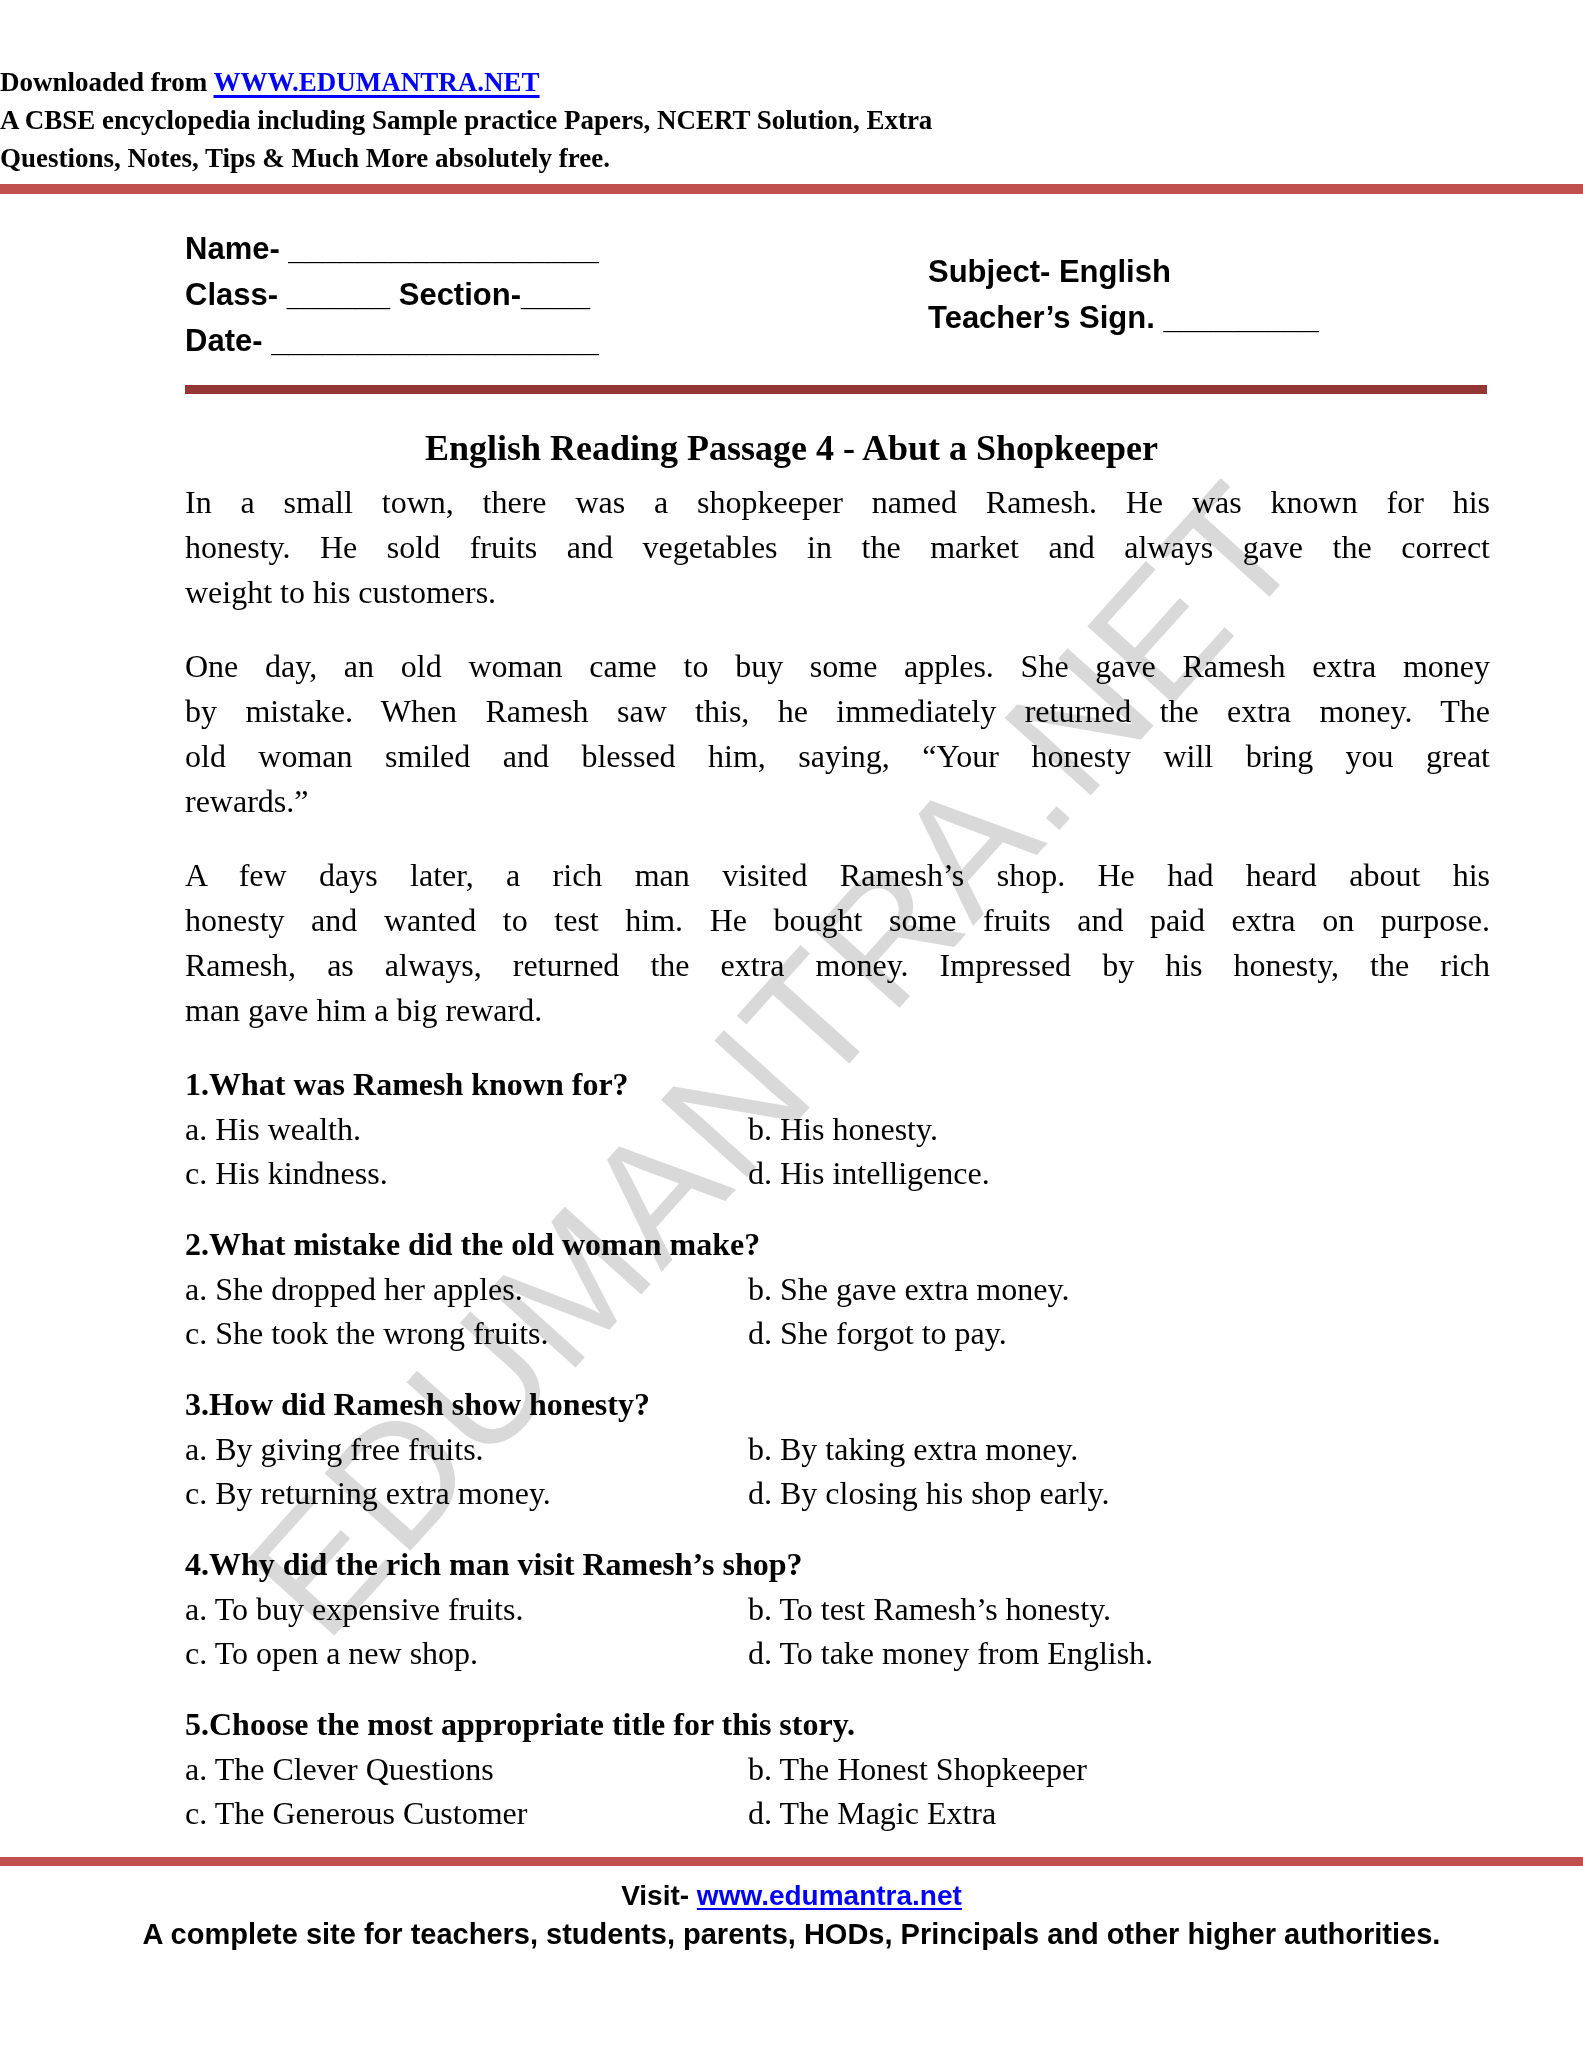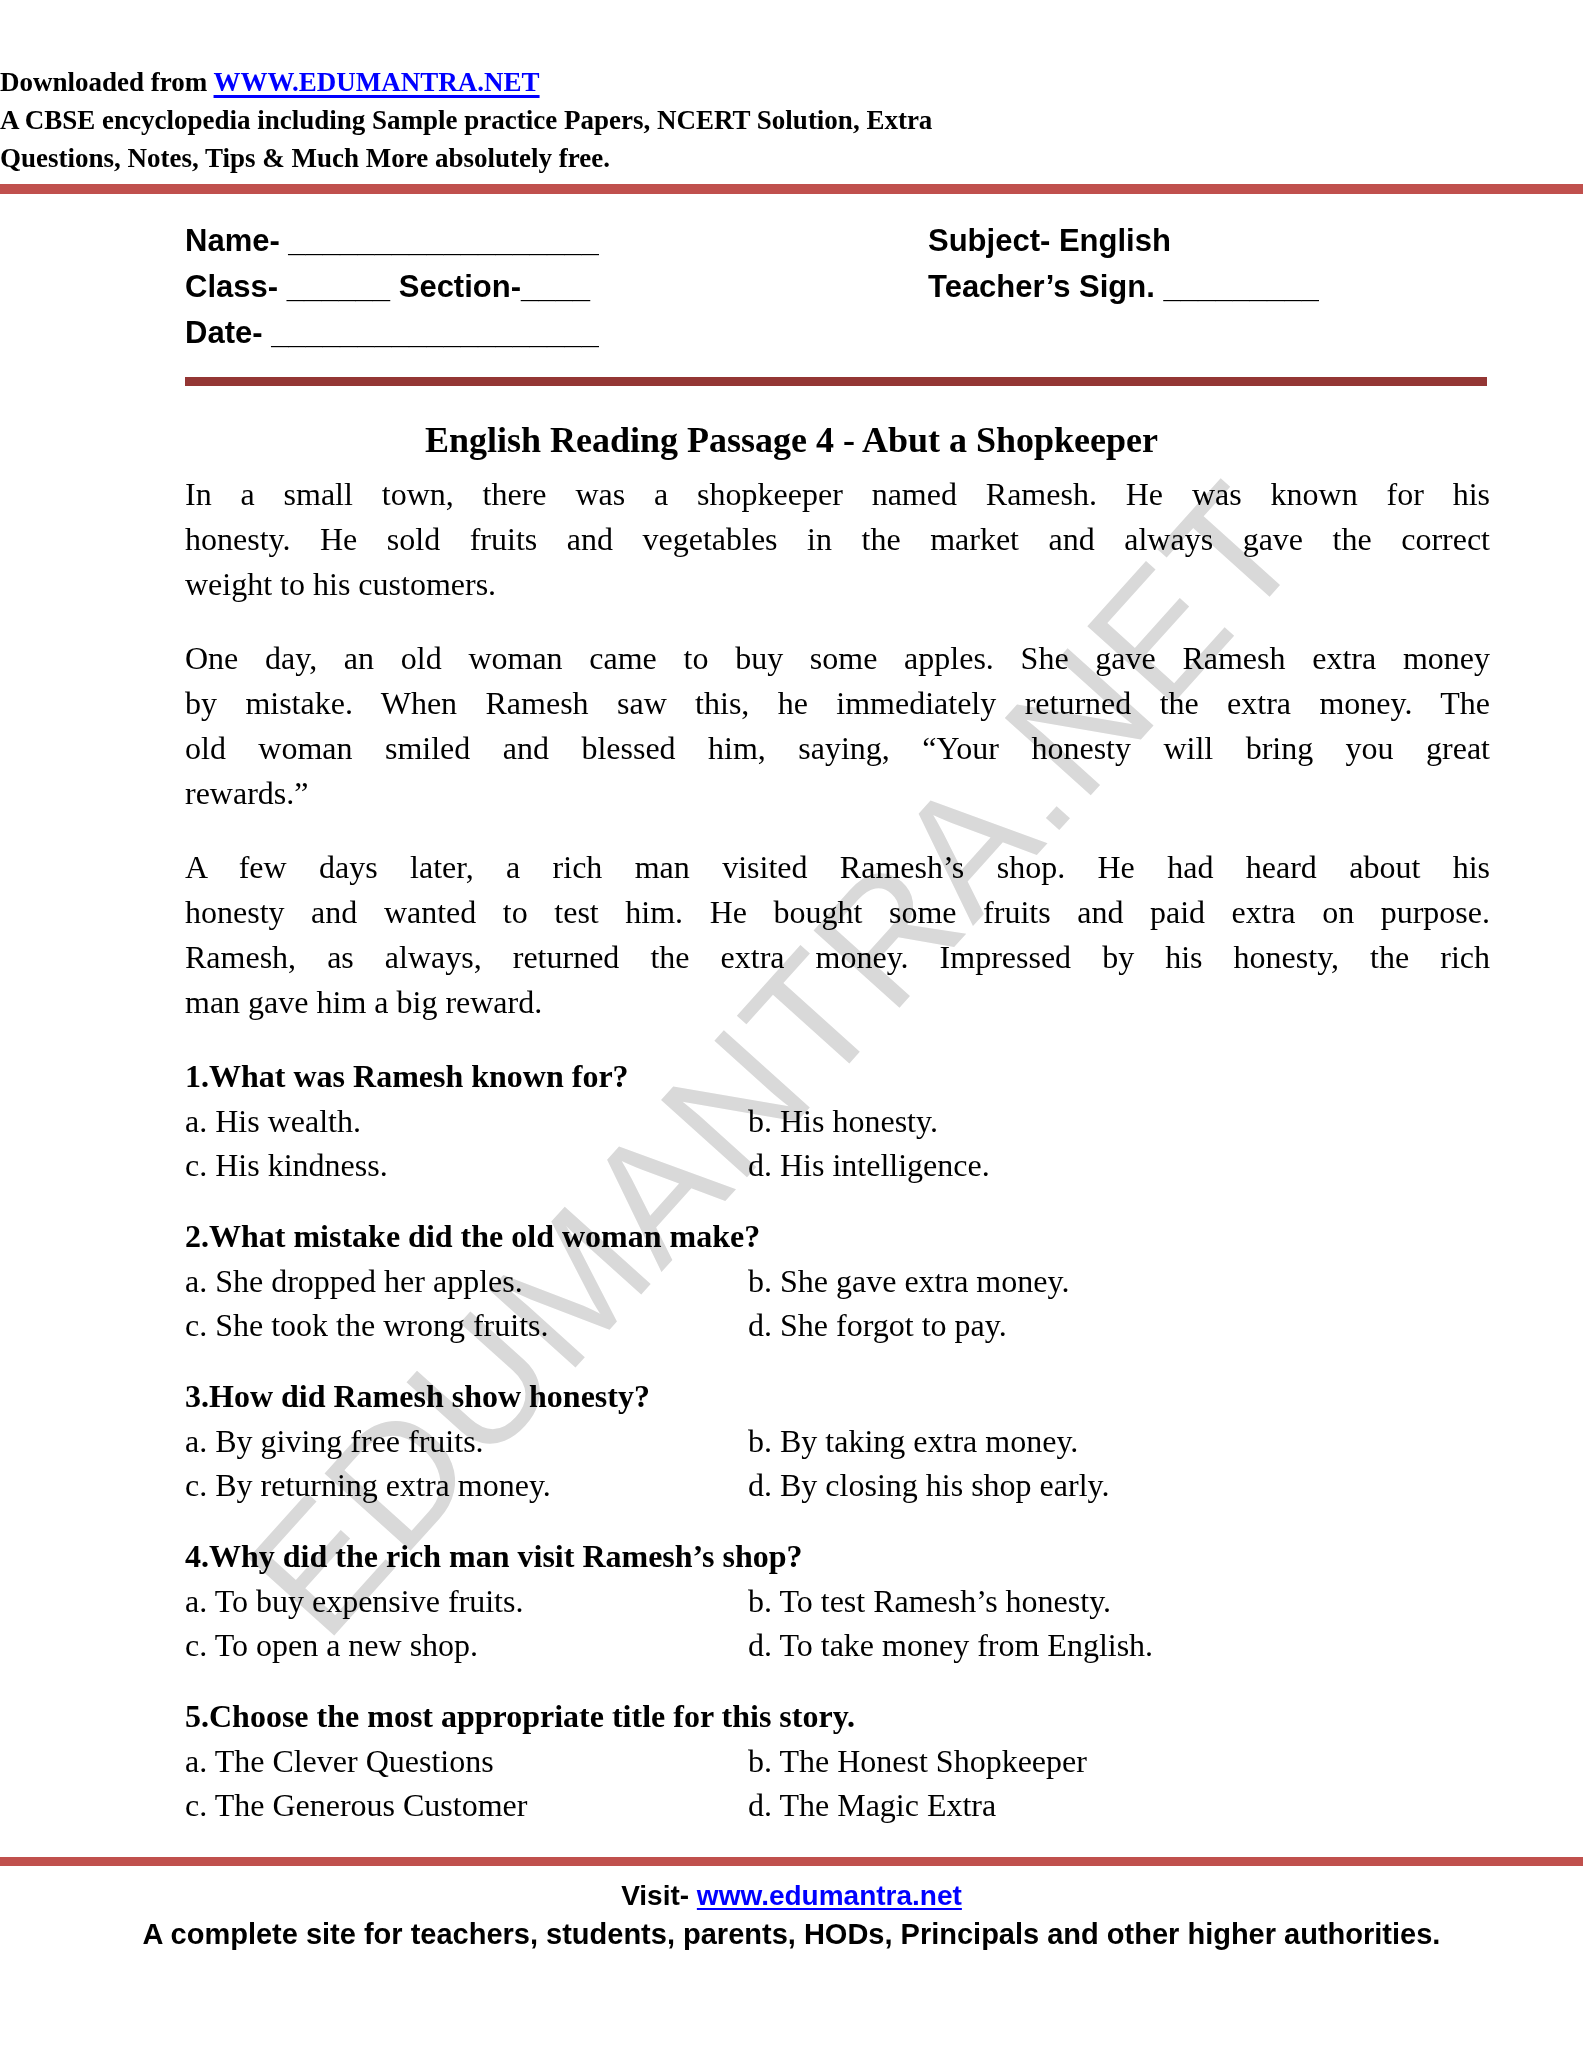--- a/index.html
+++ b/index.html
@@ -45,25 +45,26 @@
     cursor: pointer;
   }
   .rule-top, .rule-bottom {
     height: 10px;
     background: #C0504D;
     margin-top: 7px;
   }
   
   .info {
     display: flex;
-    padding: 24px 93px 0 185px;
+    padding: 32px 93px 0 185px;
     font-family: "Liberation Sans", sans-serif;
     font-weight: bold;
     font-size: 31px;
     line-height: 46px;
+    align-items: center;
   }
   .info-left { width: 743px; flex: 0 0 auto; }
   .info-right { flex: 1 1 auto; }
   .rule-mid {
     height: 9px;
     background: #943634;
     margin: 21px 96px 0 185px;
   }
   
   .title {

